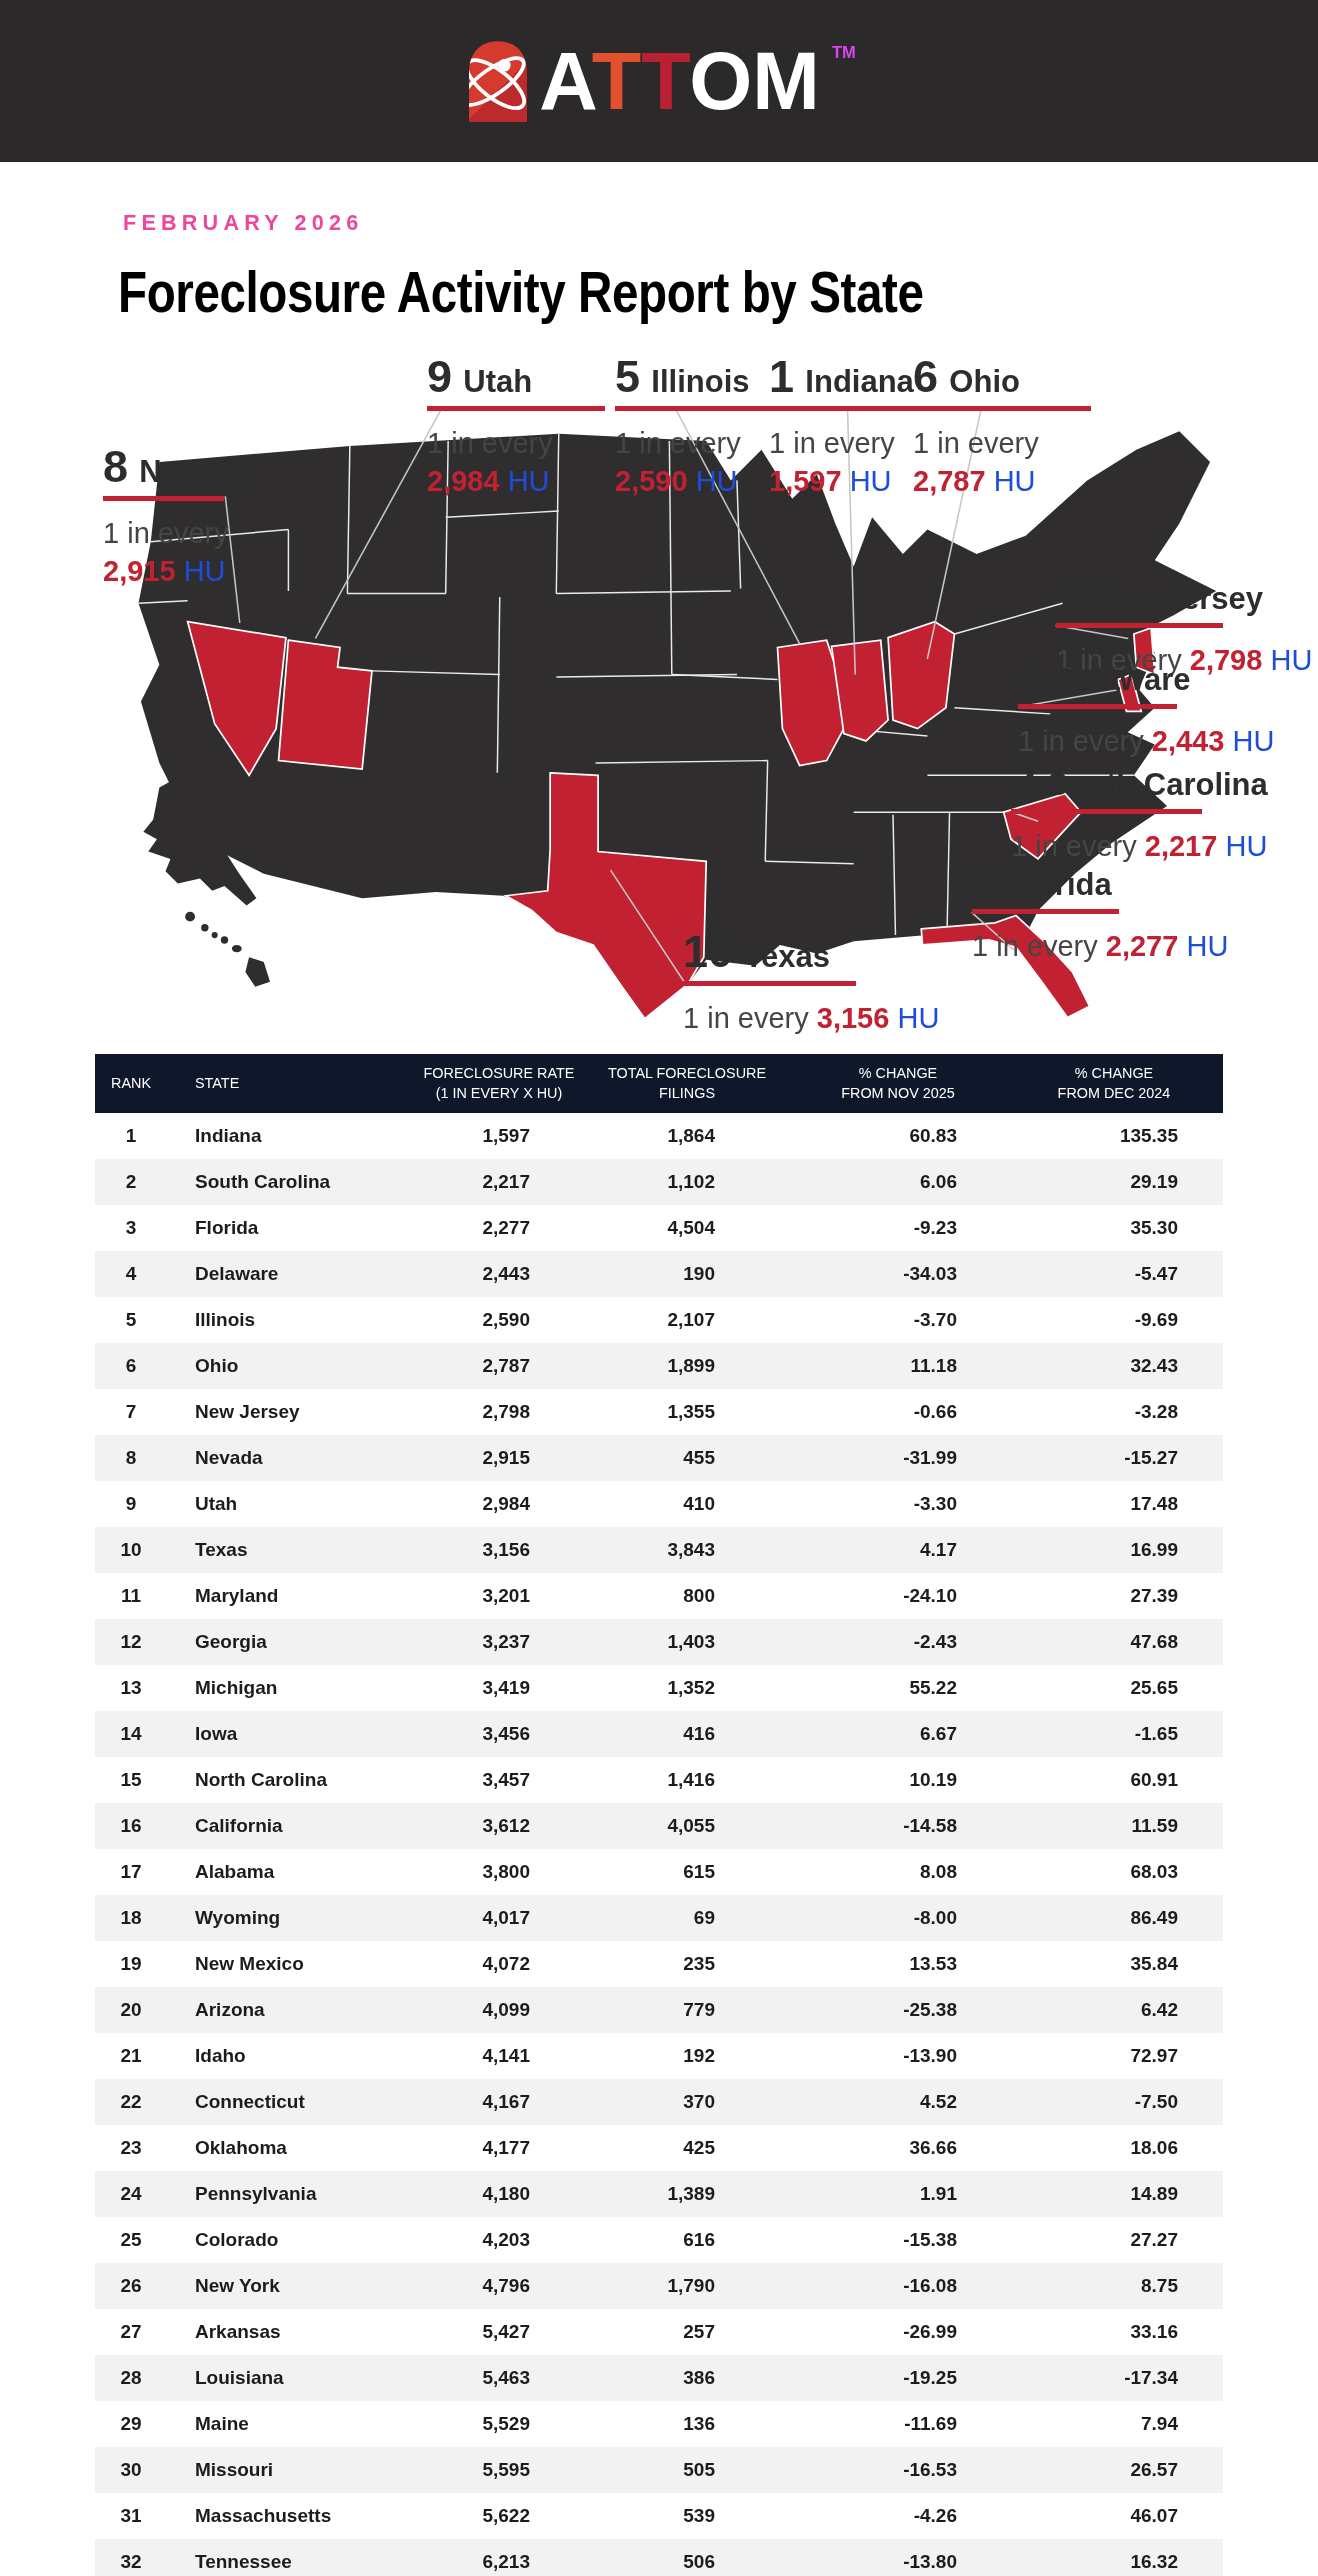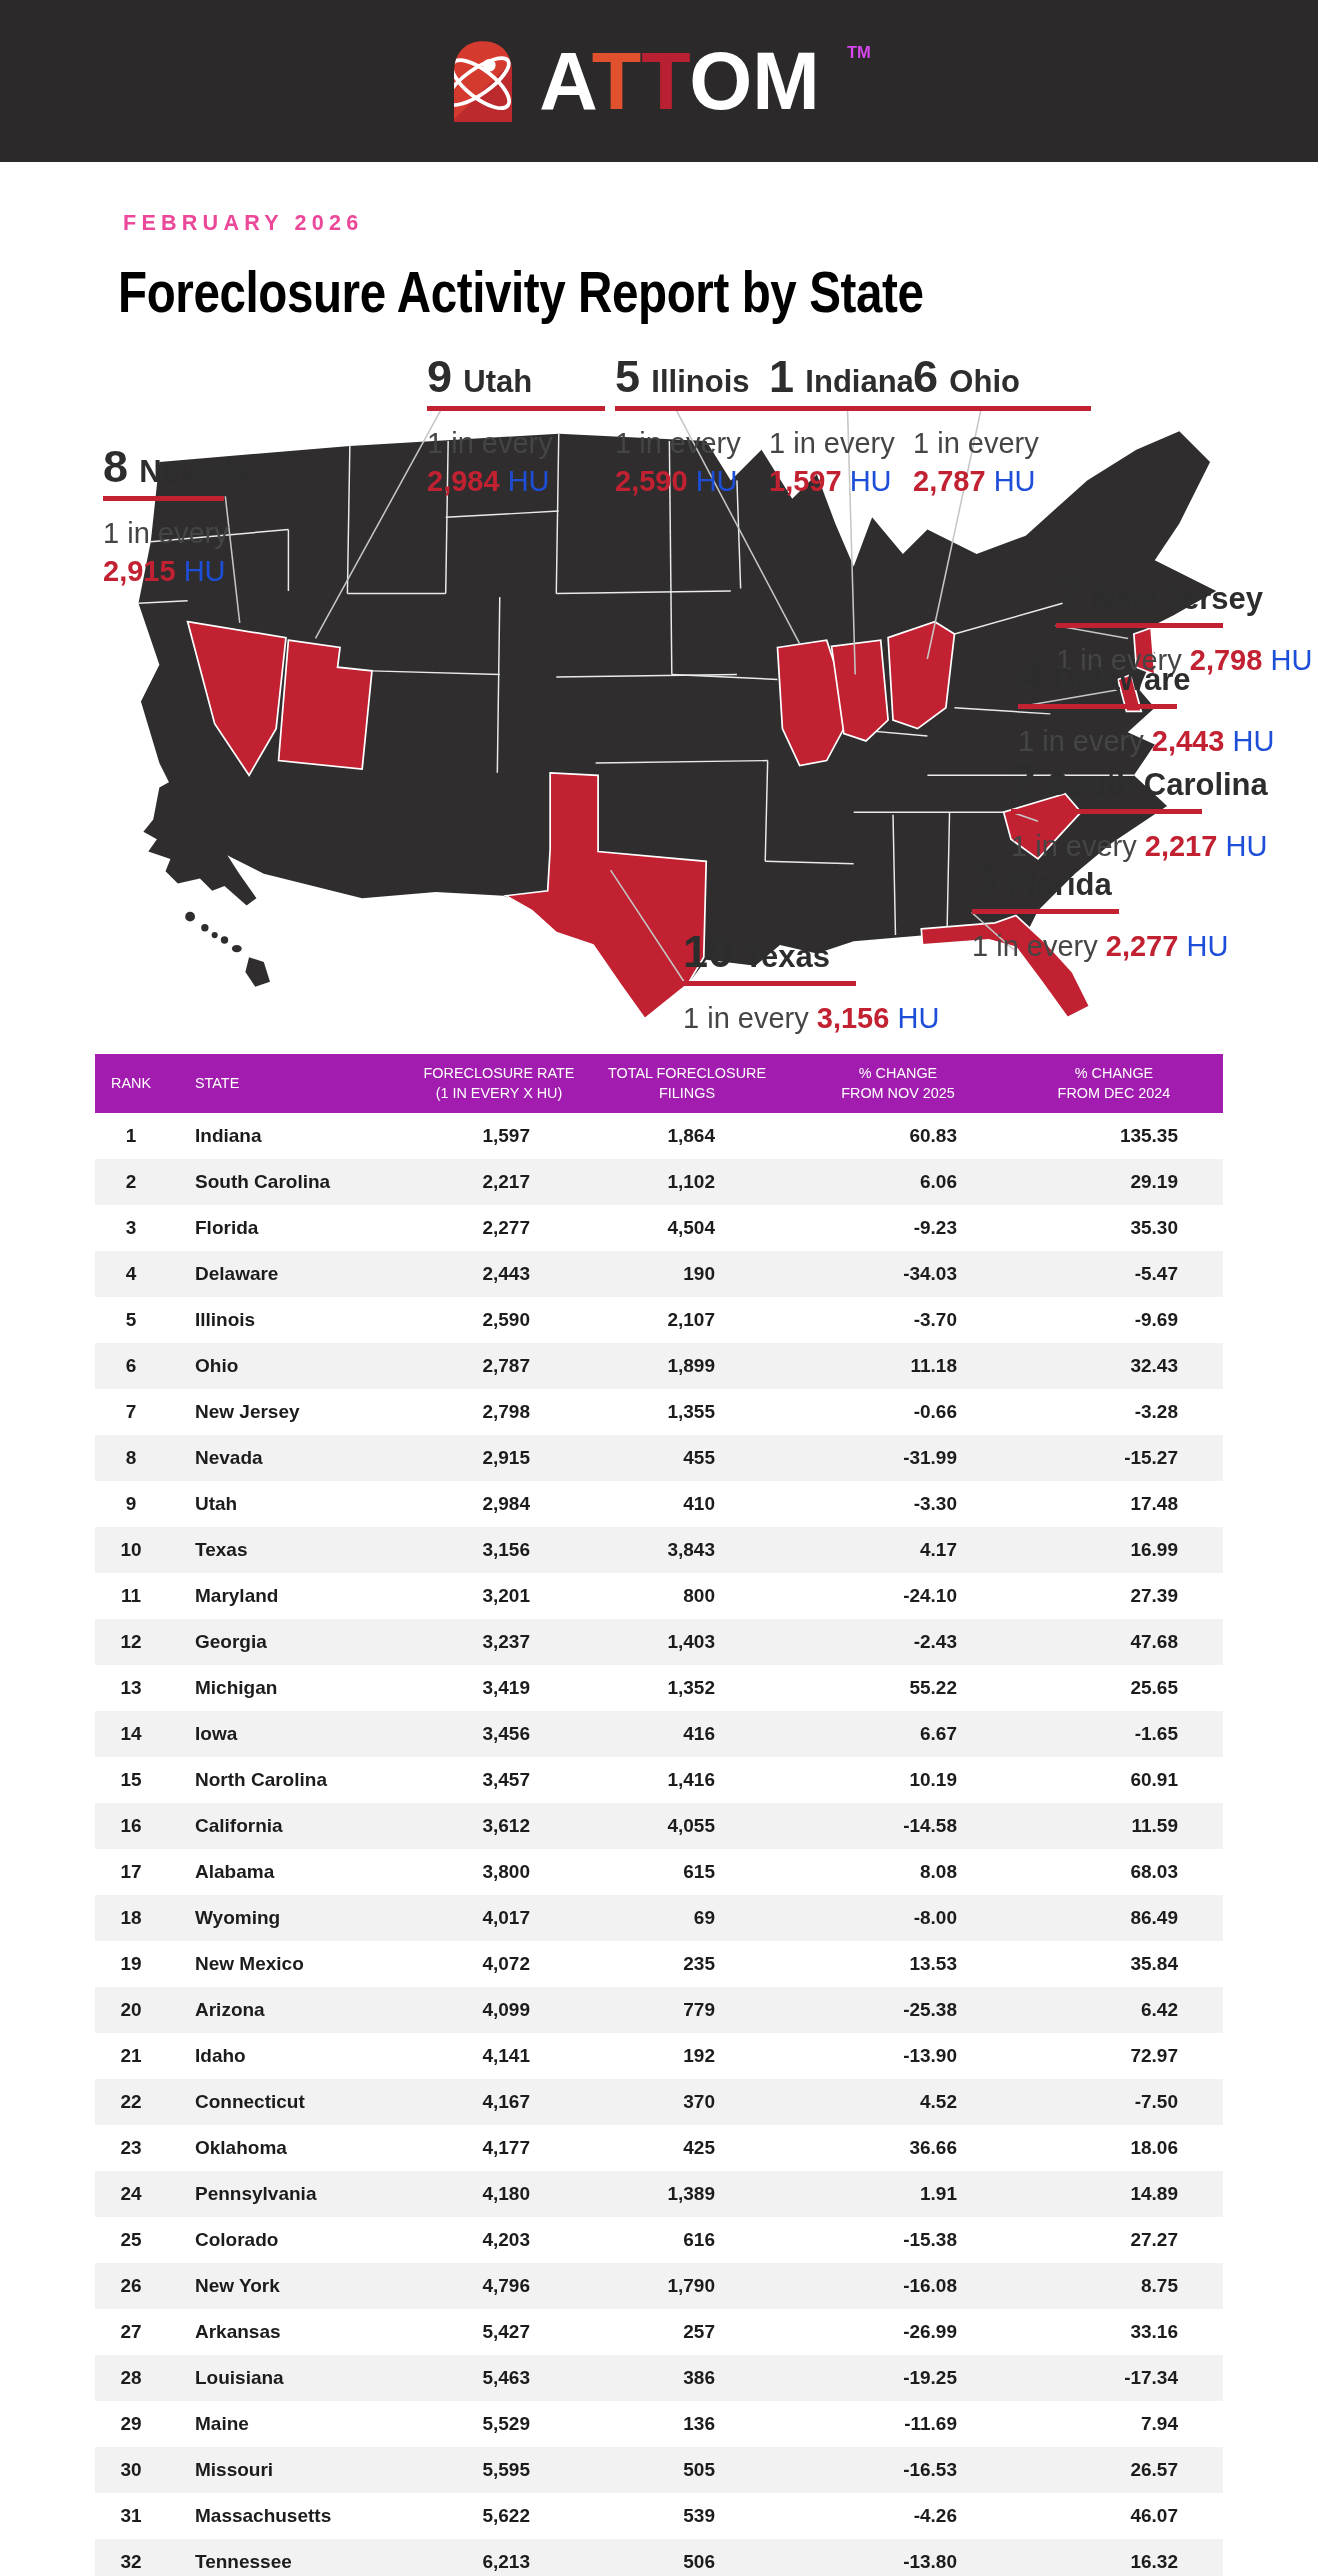--- a/index.html
+++ b/index.html
@@ -2,21 +2,21 @@
 <html style="font-size:8.2px"><head>
 <meta charset="utf-8">
 <style>
   html,body{margin:0;padding:0;background:#fff;}
   body{font-family:"Liberation Sans", sans-serif;}
   .page{position:relative;width:1319px;height:3664px;background:#fff;overflow:hidden;}
 
   
   .brandbar{position:absolute;top:0;left:0;width:1319px;height:162px;background:#2b2929;
     display:flex;align-items:center;justify-content:center;}
-  .logo{display:flex;align-items:center;gap:24px;}
+  .logo{display:flex;align-items:center;gap:9px;}
   .logo-word{font-size:81px;font-weight:800;line-height:1;color:#ffffff;letter-spacing:0;}
   .logo-word .t1{color:#e2512e;}
   .logo-word .t2{color:#b92031;}
   .logo-tm{font-size:16.5px;font-weight:700;color:#d946ef;position:relative;top:-29px;left:3.1px;}
 
   
   .report-date{position:absolute;left:123px;top:210px;font-size:21.6px;font-weight:700;
     letter-spacing:5.2px;color:#ec4899;}
   .report-title{position:absolute;left:118px;top:258px;font-size:58px;font-weight:800;color:#000;
     white-space:nowrap;transform:scaleX(.82);transform-origin:left top;letter-spacing:-0.5px;}
@@ -30,21 +30,21 @@
   .co-state{font-size:31px;font-weight:700;}
   .co-rule{height:4.6px;background:#c22132;margin-top:7.2px;}
   .co-rate{margin-top:16px;font-size:29px;color:#454545;white-space:nowrap;}
   .co-num{color:#c22132;font-weight:700;}
   .co-hu{color:#1d4ed8;font-weight:400;}
   .callout.stacked .co-pre{display:block;margin-bottom:5.2px;}
 
   
   .table{position:absolute;top:1054px;left:95px;width:1128px;}
   .grid-cols{display:grid;grid-template-columns:72px 247px 170px 206px 216px 216px;}
-  .thead{background:#a21caf;height:59px;align-items:center;}
+  .thead{background:#0f172a;height:59px;align-items:center;}
   .th{color:#fff;font-size:14.4px;line-height:19.6px;text-align:center;font-weight:400;}
   .th.h-rank{text-align:center;}
   .th.h-state{text-align:left;padding-left:28px;}
   .trow{height:46px;align-items:center;font-size:19px;font-weight:700;color:#1c1c1c;background:#fff;}
   .tbody .trow:nth-child(even){background:#f2f2f2;}
   .c-rank{text-align:center;}
   .c-state{padding-left:28px;}
   .c-rate{text-align:right;padding-right:54px;}
   .c-filings{text-align:right;padding-right:75px;}
   .c-nov{text-align:right;padding-right:49px;}

